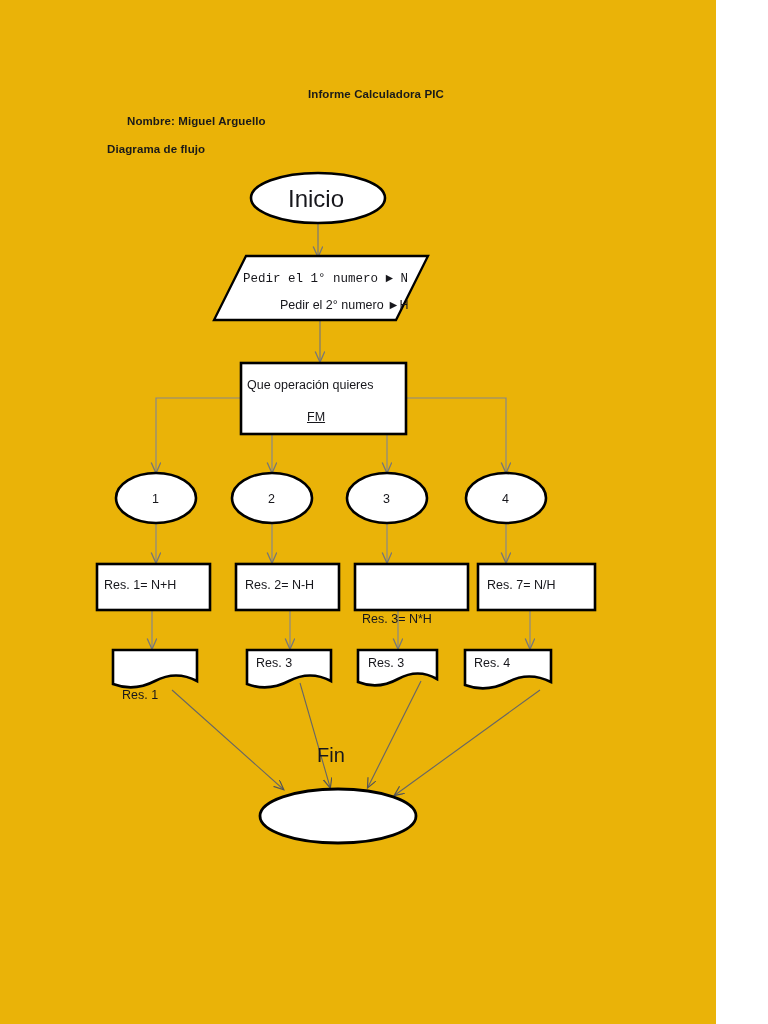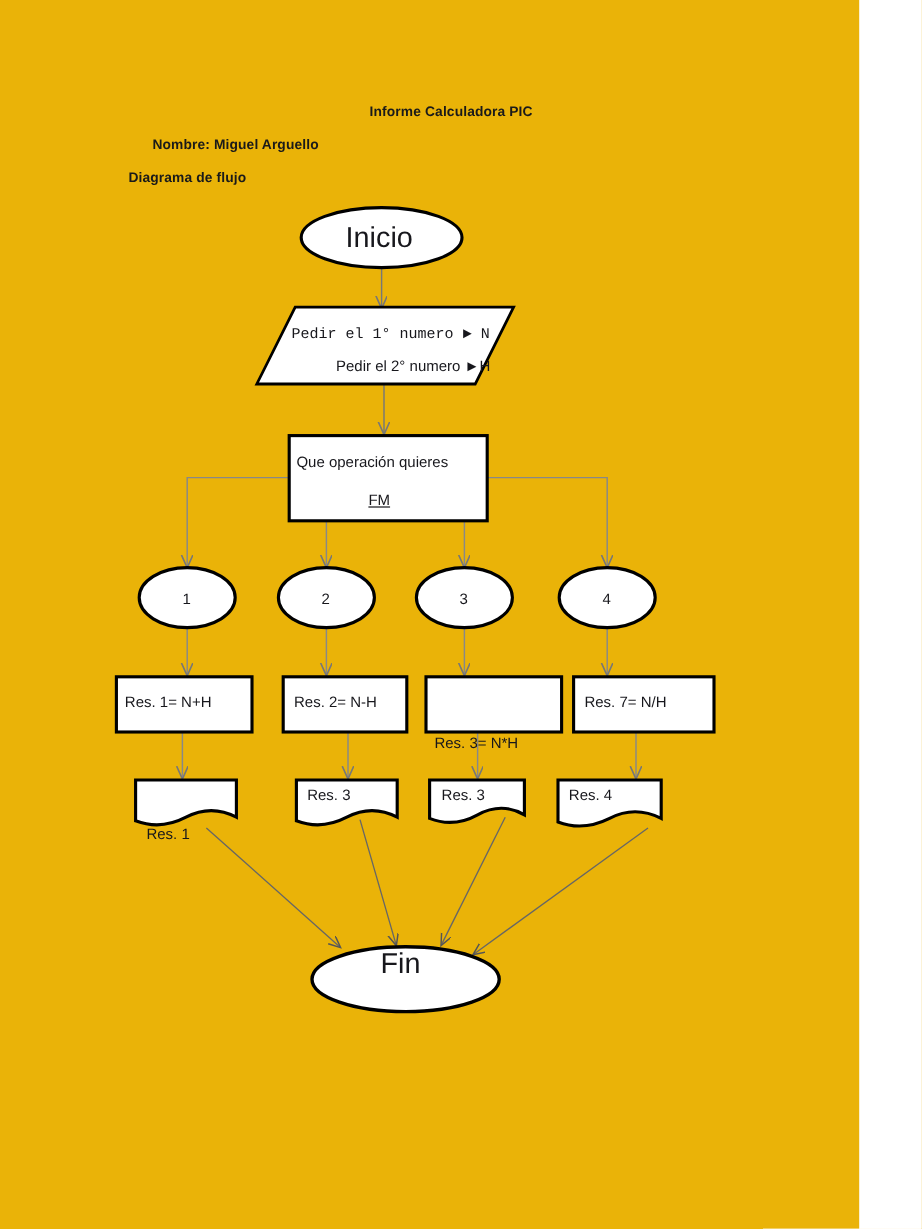--- a/index.html
+++ b/index.html
@@ -34,21 +34,21 @@
     width: 768px;
     height: 1024px;
   }
   .shape-label {
     position: absolute;
     color: #17171c;
     white-space: nowrap;
     font-family: "Liberation Sans", sans-serif;
   }
   .lbl-inicio { font-size: 24px; left: 288px; top: 185px; }
-  .lbl-fin    { font-size: 24px; left: 317px; top: 790px; }
+  .lbl-fin    { font-size: 20px; left: 317px; top: 744px; }
   .lbl-io1 { font-size: 12.5px; left: 243px; top: 272px; font-family: Liberation Mono, monospace; }
   .lbl-io2 { font-size: 12.5px; left: 236px; top: 298px; margin-left: 44px; }
   .lbl-dec1 { font-size: 12.5px; left: 247px; top: 378px; }
   .lbl-dec2 { font-size: 12.5px; left: 307px; top: 410px; text-decoration: underline; }
   .lbl-num { font-size: 12.5px; }
   .lbl-res { font-size: 12.5px; }
   .lbl-doc { font-size: 12.5px; }
 </style>
 </head>
 <body>

